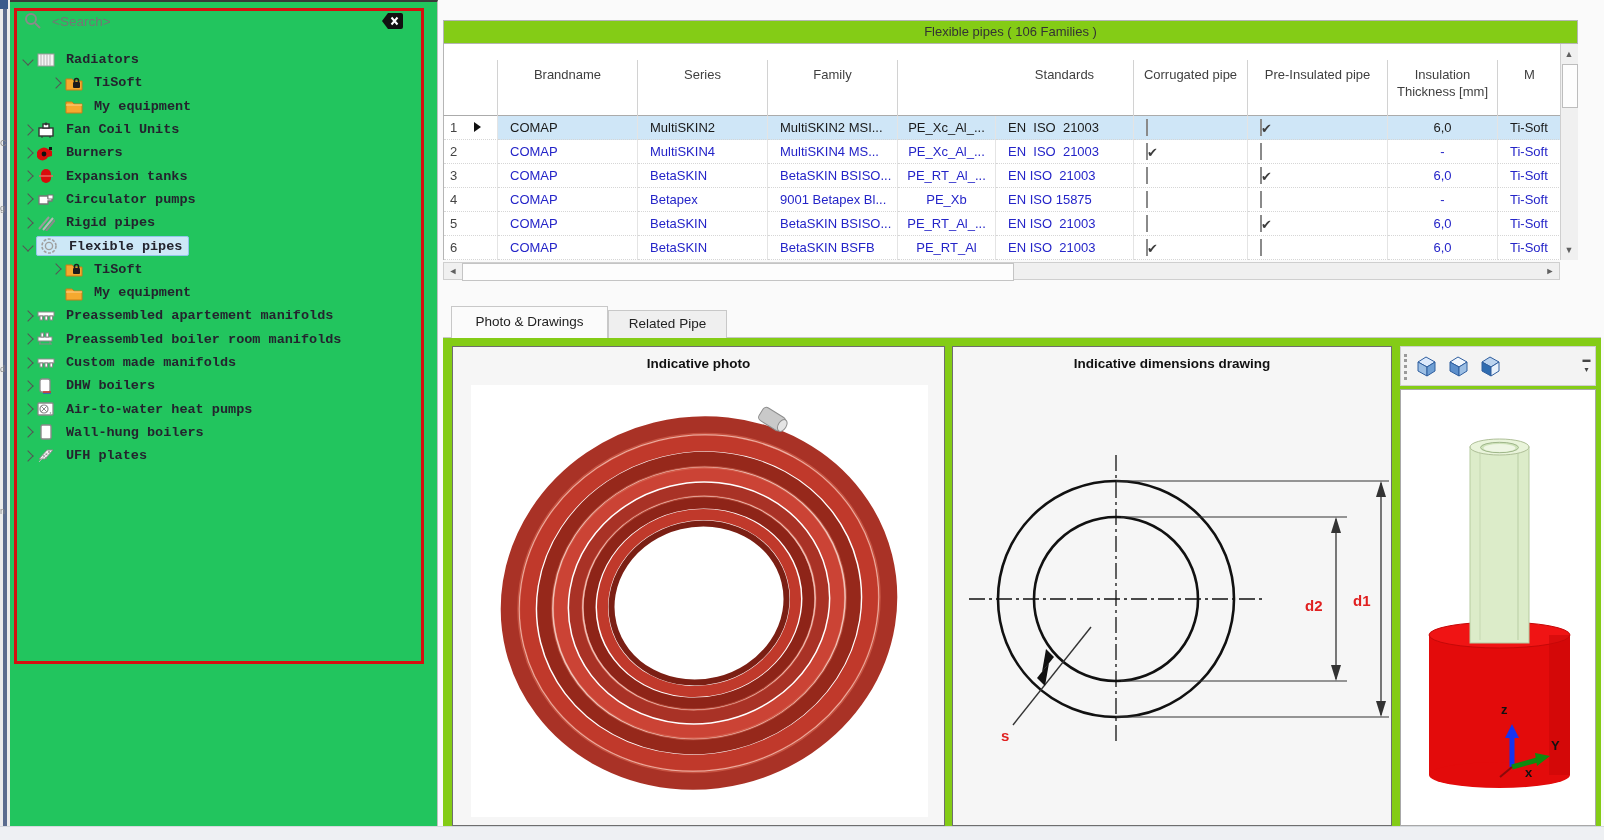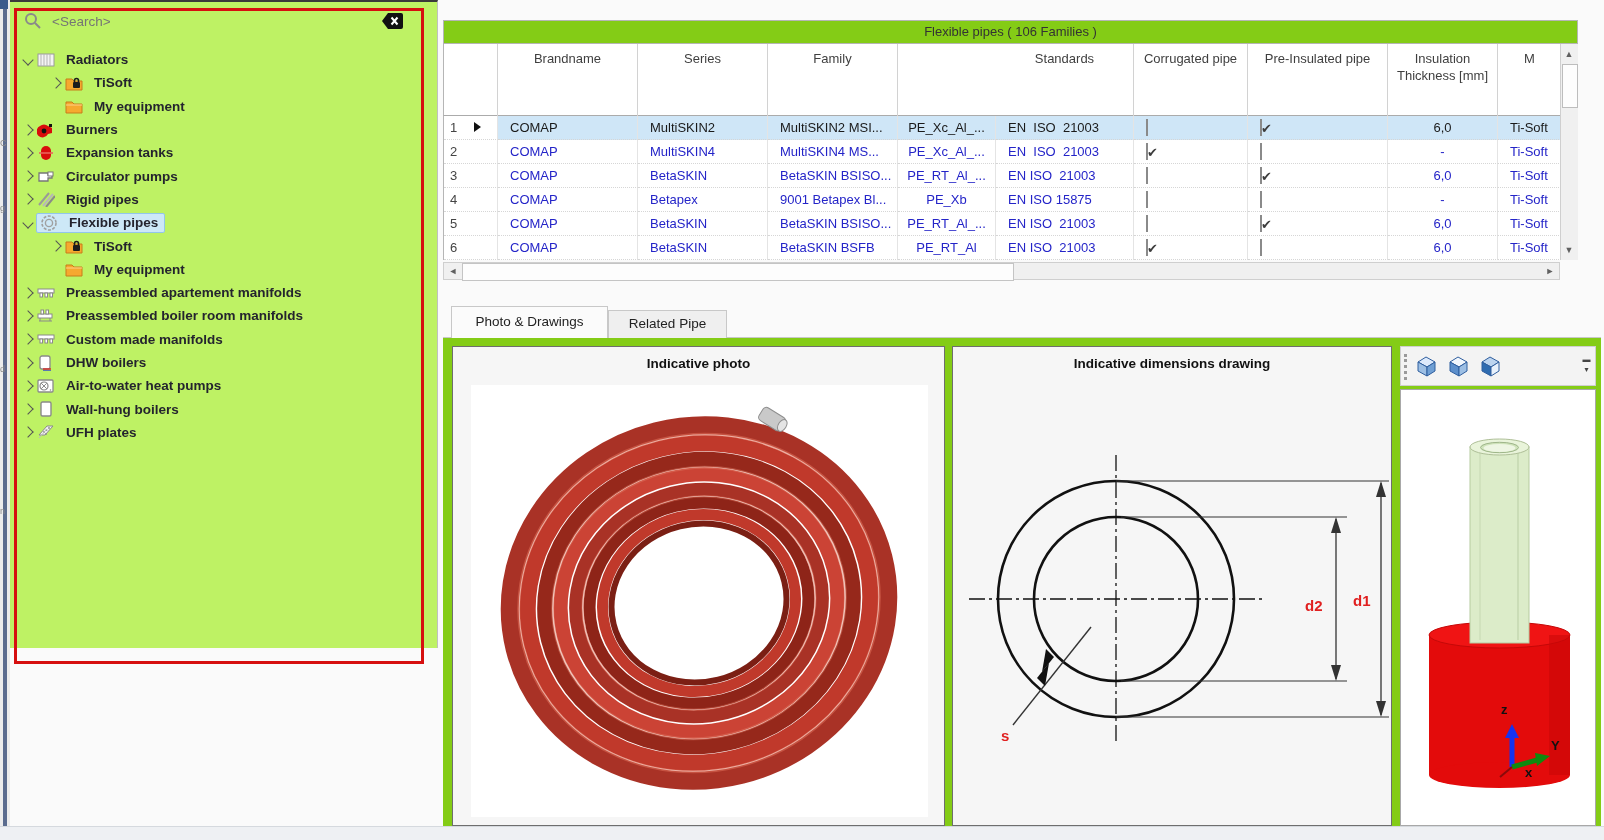--- a/index.html
+++ b/index.html
@@ -4,39 +4,39 @@
 <style>
   html,body{margin:0;padding:0;background:#f7f7f7;}
   #app{position:relative;width:1604px;height:840px;font-family:"Liberation Sans",sans-serif;font-size:13px;color:#222;overflow:hidden;background:#fafafa;}
   .abs{position:absolute;}
   
   #edge-strip{left:0;top:0;width:10px;height:826px;background:#ececec;}
   #edge-bar{left:3px;top:0;width:4px;height:826px;background:#5b6c8e;}
   .edge-frag{left:0;width:10px;color:#8a8a8a;font-size:9px;}
   #corner-artifact{left:0;top:0;width:8px;height:9px;background:#3a5a8c;}
   
-  #tree-panel{left:10px;top:0;width:428px;height:648px;background:#bef264;border-right:1px solid #c0c0c0;border-top:2px solid #3a3a3a;box-sizing:border-box;}
+  #tree-panel{left:10px;top:0;width:428px;height:826px;background:#22c55e;border-right:1px solid #c0c0c0;border-top:2px solid #3a3a3a;box-sizing:border-box;}
   #red-frame{position:absolute;left:4px;top:6px;width:404px;height:650px;border:3px solid #d60f0f;}
   #search-row{position:absolute;left:12px;top:10px;width:390px;height:26px;}
   #search-input{position:absolute;left:28px;top:1px;width:300px;border:none;outline:none;font-family:"Liberation Sans",sans-serif;font-size:13.5px;color:#555;background:transparent;}
   #search-clear{position:absolute;right:8px;top:0;width:22px;height:18px;cursor:pointer;}
-  #tree-list{position:absolute;left:10px;top:46px;width:396px;}
+  #tree-list{position:absolute;left:10px;top:46px;width:396px;font-family:Liberation Mono, monospace;}
   .trow{display:flex;align-items:center;height:23.3px;cursor:pointer;white-space:nowrap;}
   .trow .sp{width:16px;flex:0 0 16px;display:flex;justify-content:center;}
   .lvl1 .sp.ind{flex:0 0 28px;}
   .chev{width:7px;height:7px;border-right:1.7px solid #555;border-bottom:1.7px solid #555;display:inline-block;}
   .chev.r{transform:rotate(-45deg);}
   .chev.d{transform:rotate(45deg);}
   .ti{width:20px;flex:0 0 20px;height:18px;margin-right:6px;display:flex;align-items:center;justify-content:center;}
   .tl{font-weight:600;color:#24242e;font-size:13.5px;padding:1px 4px;}
   .sel-wrap{display:flex;align-items:center;background:#cde8f7;border:1px solid #92c6ea;border-radius:2px;padding:0 2px;}
   
   #tbl-title{left:443px;top:20px;width:1135px;height:24px;background:#84cc16;border:1px solid #b5b5b5;box-sizing:border-box;text-align:center;line-height:22px;color:#333;}
   #tbl-header{left:443px;top:44px;width:1135px;height:72px;background:#fff;border-left:1px solid #b5b5b5;box-sizing:border-box;border-bottom:1px solid #ababab;}
-  .hc{position:absolute;top:0;height:72px;border-right:1px solid #d2d2d2;box-sizing:border-box;color:#3f3f3f;text-align:center;padding-top:7px;font-size:13px;line-height:1.3;}
+  .hc{position:absolute;top:16px;height:72px;border-right:1px solid #d2d2d2;box-sizing:border-box;color:#3f3f3f;text-align:center;padding-top:7px;font-size:13px;line-height:1.3;}
   #rows-clip{left:443px;top:116px;width:1117px;height:144px;overflow:hidden;border-left:1px solid #b5b5b5;box-sizing:border-box;background:#fff;}
   .drow{position:absolute;left:0;width:1117px;height:24px;}
   .drow .dc{position:absolute;top:0;height:24px;line-height:23px;border-right:1px solid #e4e4e4;border-bottom:1px dotted #d6d6d6;box-sizing:border-box;overflow:hidden;white-space:pre;color:#2424c8;padding-left:12px;}
   .drow.sel .dc{color:#1a1a1a;background:#cfe6f7;}
   .drow.sel .dc.numc{background:#fff;}
   .dc.numc{color:#444 !important;padding-left:6px;background:#fff;}
   .dc.ctr{text-align:center;padding-left:0;}
   .marker{position:absolute;left:30px;top:6px;width:0;height:0;border-left:7px solid #111;border-top:5px solid transparent;border-bottom:5px solid transparent;}
   .cb{width:14px;height:14px;border:1px solid #8a8a8a;background:#fff;margin:4px auto 0;position:relative;}
   .cb.on::after{content:"\2714";position:absolute;left:0px;top:-3px;font-size:13px;color:#3c3c3c;}
@@ -142,20 +142,35 @@
         <span class="sp"></span>
         <span class="ti">
             <svg width="18" height="16">
               <path d="M1,4 h6 l2,2 h8 v9 h-16 z" fill="#f6a92f" stroke="#c87d1a"></path>
               <path d="M1,7 h16" stroke="#ffd28a"></path>
             </svg>
           </span>
         <span class="tl">My equipment</span>
       </div>
 
+      <div class="trow">
+        <span class="sp">
+            <i class="chev r"></i>
+          </span>
+        <span class="ti">
+            <svg width="18" height="16">
+              <rect x="2" y="6" width="14" height="8" fill="#fff" stroke="#333" stroke-width="1.4"></rect>
+              <rect x="6" y="2" width="6" height="4" fill="#fff" stroke="#333" stroke-width="1.4"></rect>
+              <circle cx="9" cy="2" r="1.4" fill="#333"></circle>
+              <line x1="5" y1="14" x2="5" y2="16" stroke="#333"></line>
+              <line x1="13" y1="14" x2="13" y2="16" stroke="#333"></line>
+            </svg>
+          </span>
+        <span class="tl">Fan Coil Units</span>
+      </div>
 
 
       <div class="trow">
         <span class="sp">
             <i class="chev r"></i>
           </span>
         <span class="ti">
             <svg width="18" height="16">
               <path d="M3,4 a6,6 0 1 0 8,8 l4,-1 v-5 l-4,-2 a6,6 0 0 0 -8,0 z" fill="#d90c0c"></path>
               <circle cx="7" cy="9" r="2.4" fill="#111"></circle>

